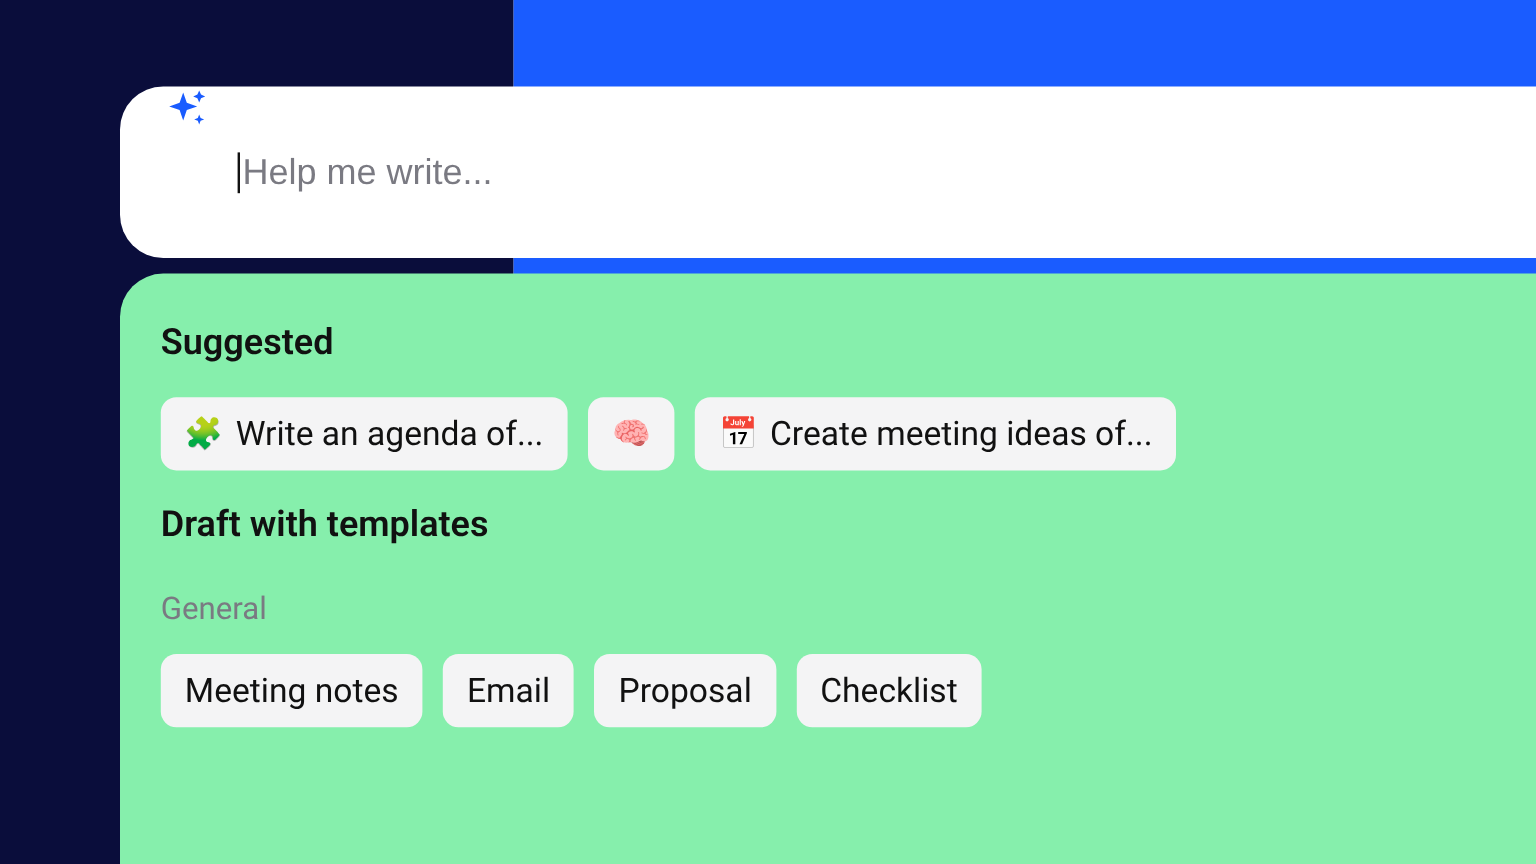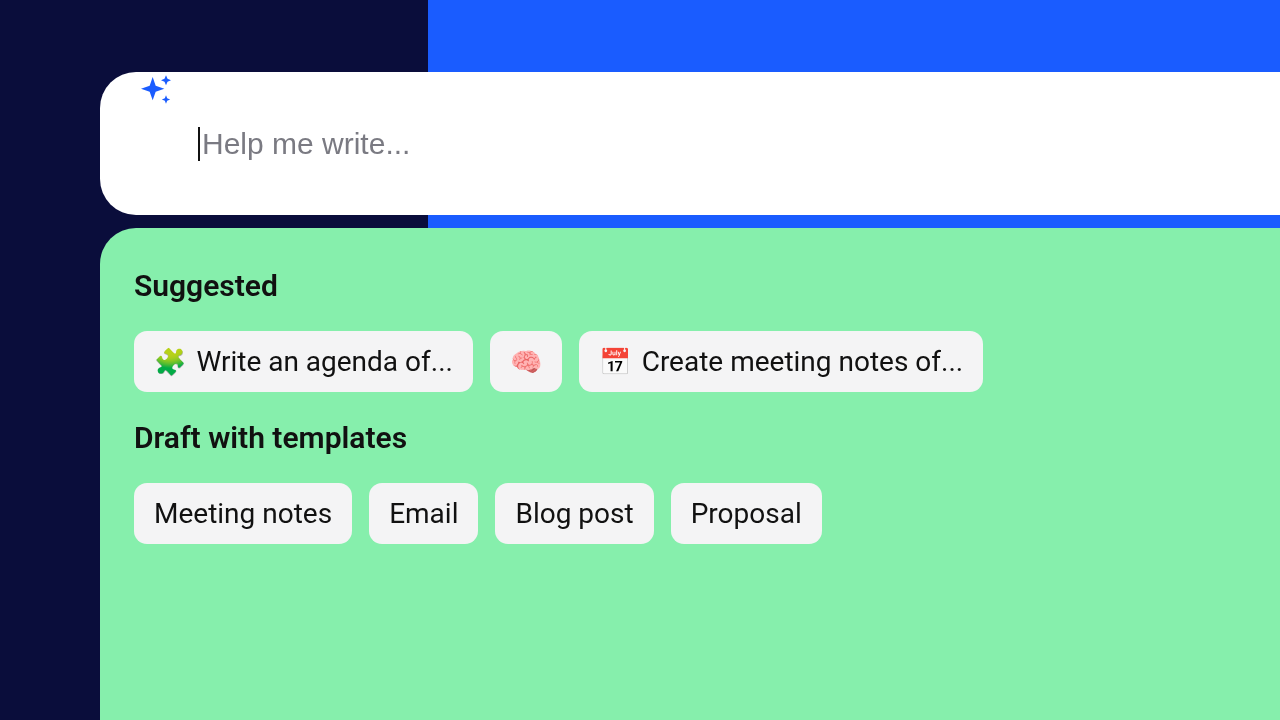--- a/index.html
+++ b/index.html
@@ -153,26 +153,27 @@
   <div class="chip-row">
     <div class="chip">
       <span class="emoji">🧩</span>
       <span>Write an agenda of...</span>
     </div>
     <div class="chip">
       <span class="emoji">🧠</span>
     </div>
     <div class="chip">
       <span class="emoji">📅</span>
-      <span>Create meeting notes of...</span>
+      <span>Create meeting ideas of...</span>
     </div>
   </div>
 
   <h2 class="section-heading mt">Draft with templates</h2>
 
+  <div class="subheading">General</div>
   <div class="chip-row">
     <div class="template-chip">Meeting notes</div>
     <div class="template-chip">Email</div>
-    <div class="template-chip">Blog post</div>
     <div class="template-chip">Proposal</div>
+    <div class="template-chip">Checklist</div>
   </div>
 
 </div>
 
 </body></html>

